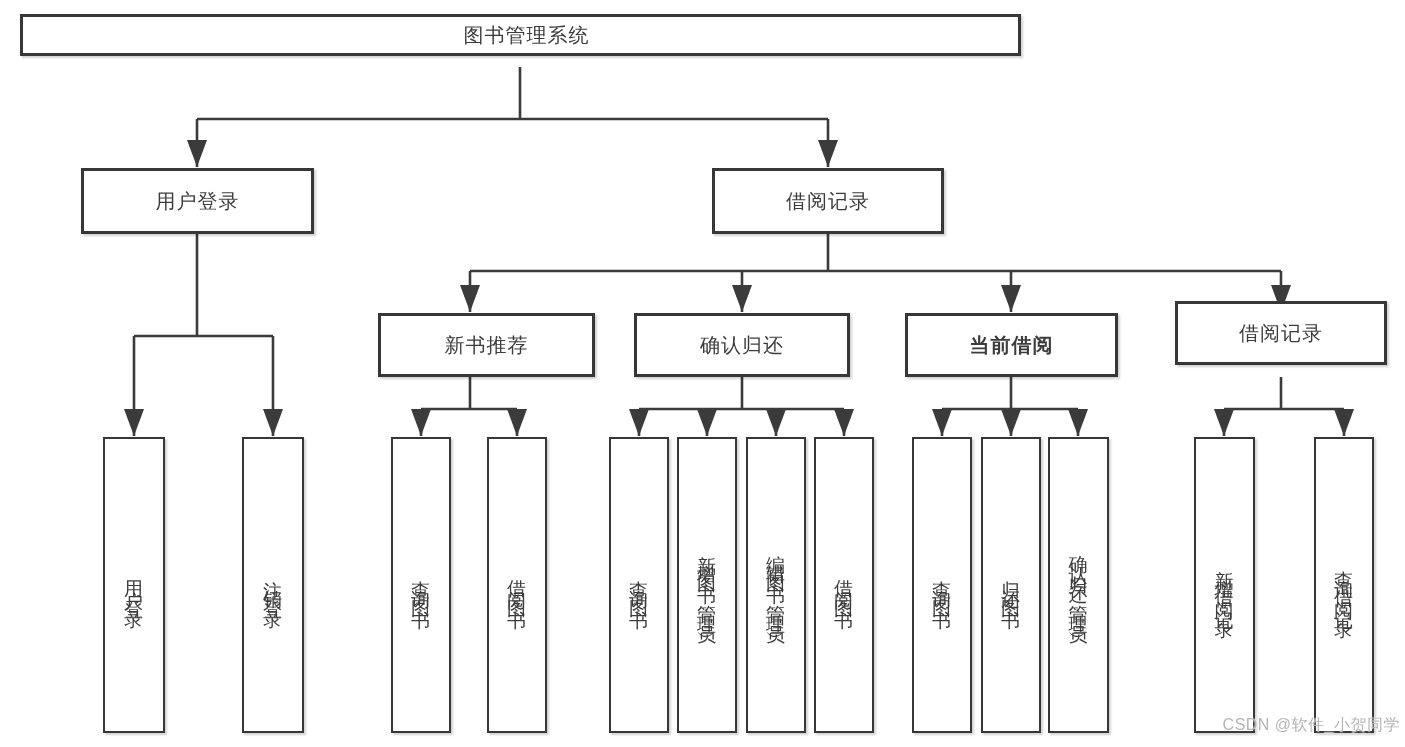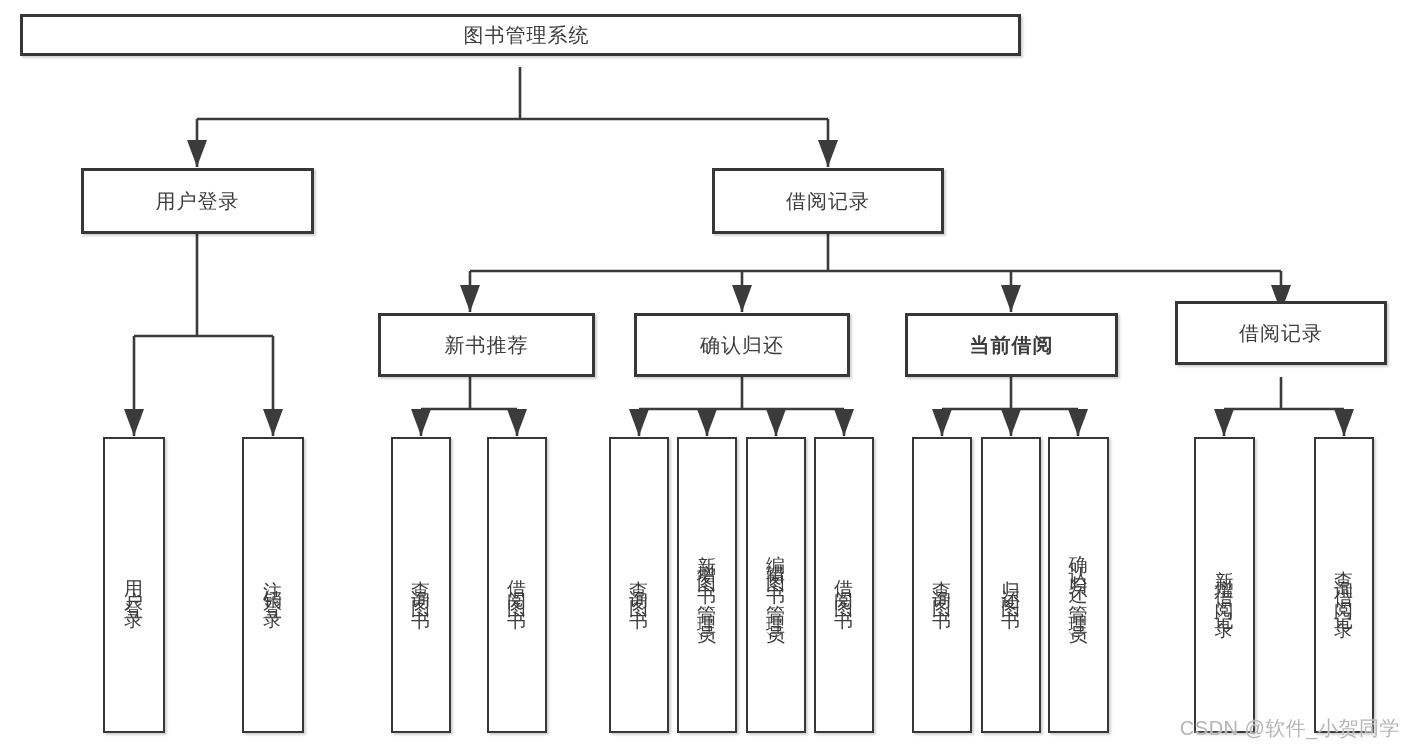--- a/index.html
+++ b/index.html
@@ -47,21 +47,21 @@
     font-size:19px;
     writing-mode:vertical-rl;
     text-orientation:mixed;
     letter-spacing:10px;
     line-height:1;
     box-shadow:1.5px 1.5px 2px rgba(0,0,0,0.18);
   }
   .watermark{
     position:absolute;z-index:5;
     top:715px;right:5px;
-    font-size:20px;
+    font-size:16px;
     color:var(--wm);
     letter-spacing:0.5px;
     text-shadow:0 0 2px #ffffff;
     white-space:nowrap;
   }
 </style>
 </head>
 <body>
 
 <div class="canvas">

